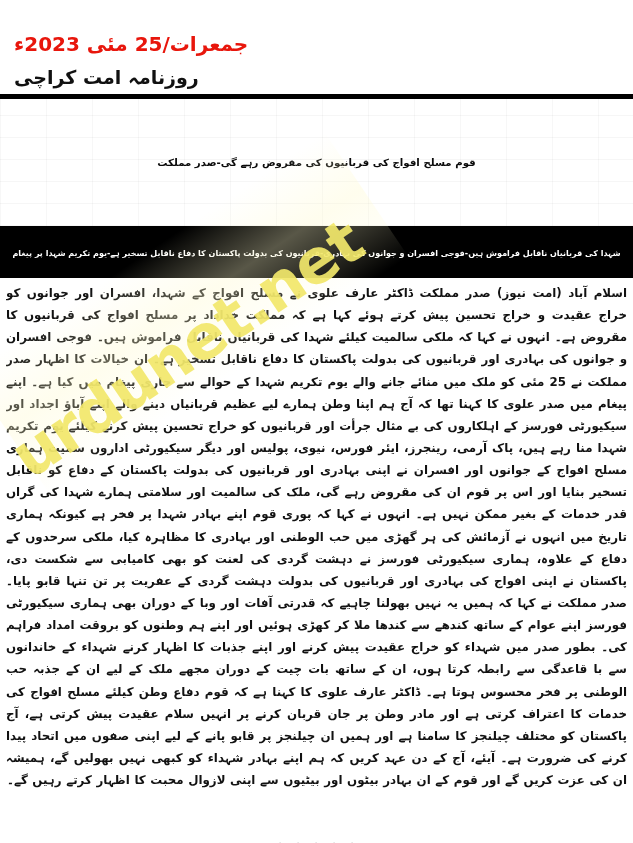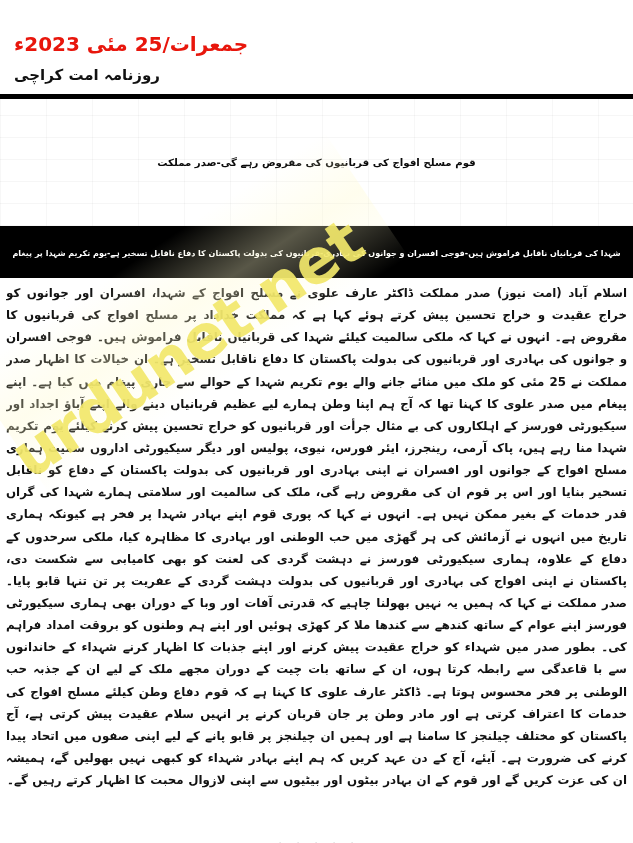--- a/index.html
+++ b/index.html
@@ -46,21 +46,21 @@
     left: 14px;
     top: 0;
   }
 
   
   .publication {
     position: absolute;
     top: 36px;
     left: 14px;
     color: #111111;
-    font-size: 15px;
+    font-size: 19px;
     font-weight: bold;
     direction: rtl;
     white-space: nowrap;
   }
 
   
   .headline-banner {
     position: absolute;
     top: 64px;
     left: 0;

